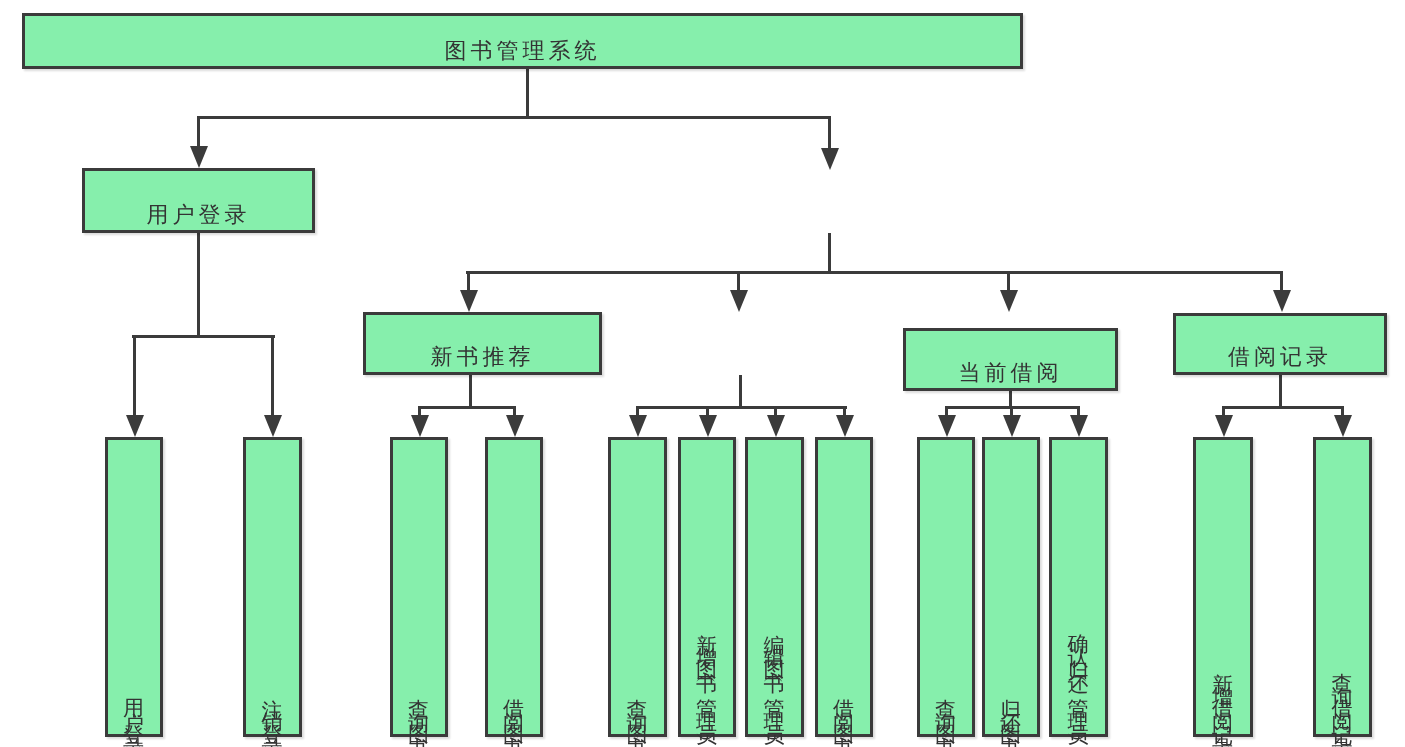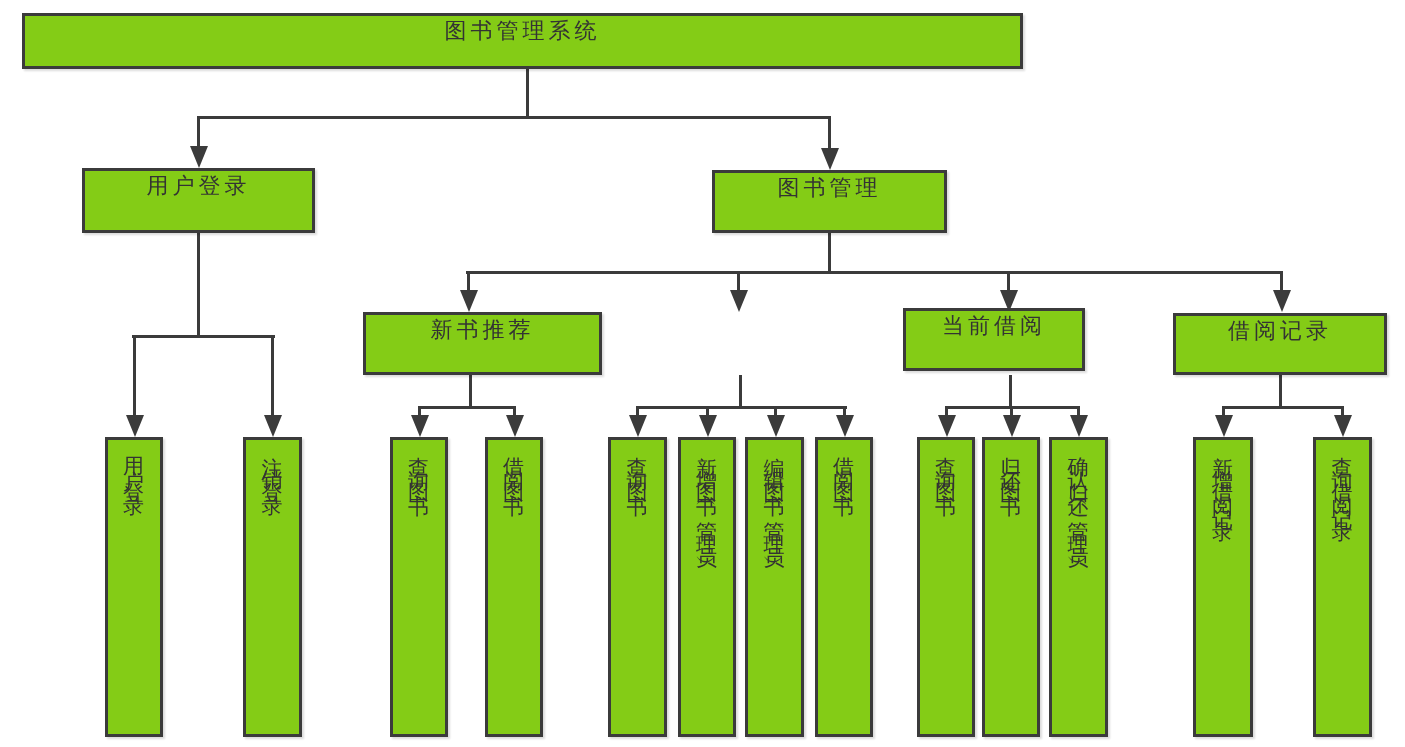--- a/index.html
+++ b/index.html
@@ -15,23 +15,23 @@
     width: 1405px;
     height: 747px;
     background: var(--bg);
     font-family: "Liberation Sans", sans-serif;
     overflow: hidden;
   }
   .node {
     position: absolute;
     box-sizing: border-box;
     border: 3px solid var(--line);
-    background: #84cc16;
+    background: #86efac;
     display: flex;
-    align-items: flex-start;
+    align-items: flex-end;
     justify-content: center;
     color: var(--text);
     box-shadow: 2px 2px 2px rgba(0,0,0,0.14);
     z-index: 1;
   }
   .node.h span {
     display: block;
     font-size: 22px;
     letter-spacing: 4px;
     white-space: nowrap;
@@ -120,28 +120,25 @@
   <div class="stem" style="left:1222px;top:407px;height:8px"></div>
   <div class="stem" style="left:1341px;top:407px;height:8px"></div>
 
   <div class="node h" style="left:22px;top:13px;width:1001px;height:56px">
     <span>图书管理系统</span>
   </div>
 
   <div class="node h" style="left:82px;top:168px;width:233px;height:65px">
     <span>用户登录</span>
   </div>
-  <div class="node h" style="left:712px;top:170px;width:235px;height:63px">
-    <span>图书管理</span>
-  </div>
 
   <div class="node h" style="left:363px;top:312px;width:239px;height:63px">
     <span>新书推荐</span>
   </div>
-  <div class="node h" style="left:903px;top:308px;width:182px;height:63px">
+  <div class="node h" style="left:903px;top:328px;width:215px;height:63px">
     <span>当前借阅</span>
   </div>
   <div class="node h" style="left:1173px;top:313px;width:214px;height:62px">
     <span>借阅记录</span>
   </div>
 
   <div class="node v" style="left:105px;top:437px;width:58px;height:300px">
     <span>用户登录</span>
   </div>
   <div class="node v" style="left:243px;top:437px;width:59px;height:300px">

